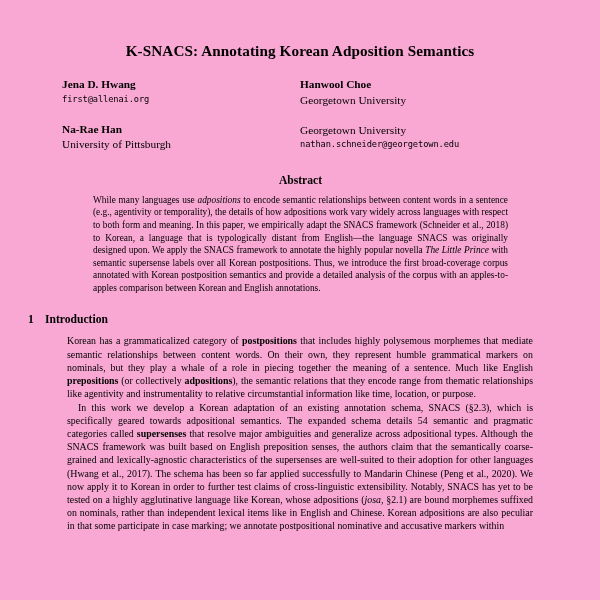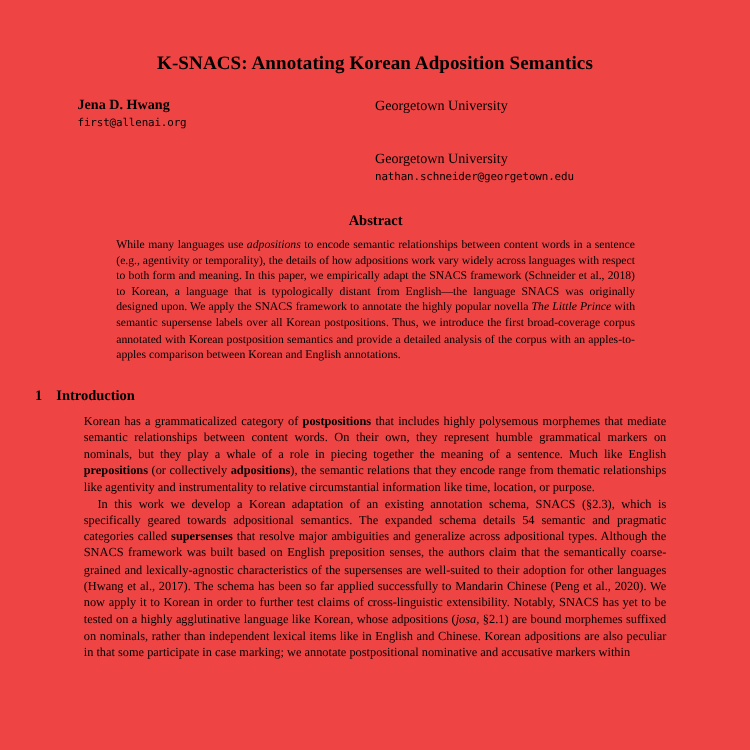--- a/index.html
+++ b/index.html
@@ -13,21 +13,21 @@
     overflow: hidden;
     font-family: "Liberation Serif", "DejaVu Serif", serif;
     color: #000000;
     -webkit-font-smoothing: antialiased;
   }
 
   .page {
     position: relative;
     width: 600px;
     height: 600px;
-    background: #ef4444;
+    background: #f9a8d4;
     box-sizing: border-box;
     padding: 0;
   }
 
   
   .title {
     text-align: center;
     font-size: 15.2px;
     font-weight: bold;
     letter-spacing: 0.1px;
@@ -129,26 +129,29 @@
   <h1 class="title">K-SNACS: Annotating Korean Adposition Semantics</h1>
 
   <div class="authors">
 
     <div class="author-row">
       <div class="author-cell">
         <span class="author-name">Jena D. Hwang</span>
         <span class="author-email">first@allenai.org</span>
       </div>
       <div class="author-cell">
+        <span class="author-name">Hanwool Choe</span>
         <span class="author-affil">Georgetown University</span>
       </div>
     </div>
 
     <div class="author-row">
       <div class="author-cell">
+        <span class="author-name">Na-Rae Han</span>
+        <span class="author-affil">University of Pittsburgh</span>
       </div>
       <div class="author-cell">
         <span class="author-affil">Georgetown University</span>
         <span class="author-email">nathan.schneider@georgetown.edu</span>
       </div>
     </div>
 
   </div>
 
   <div class="abstract-block">

